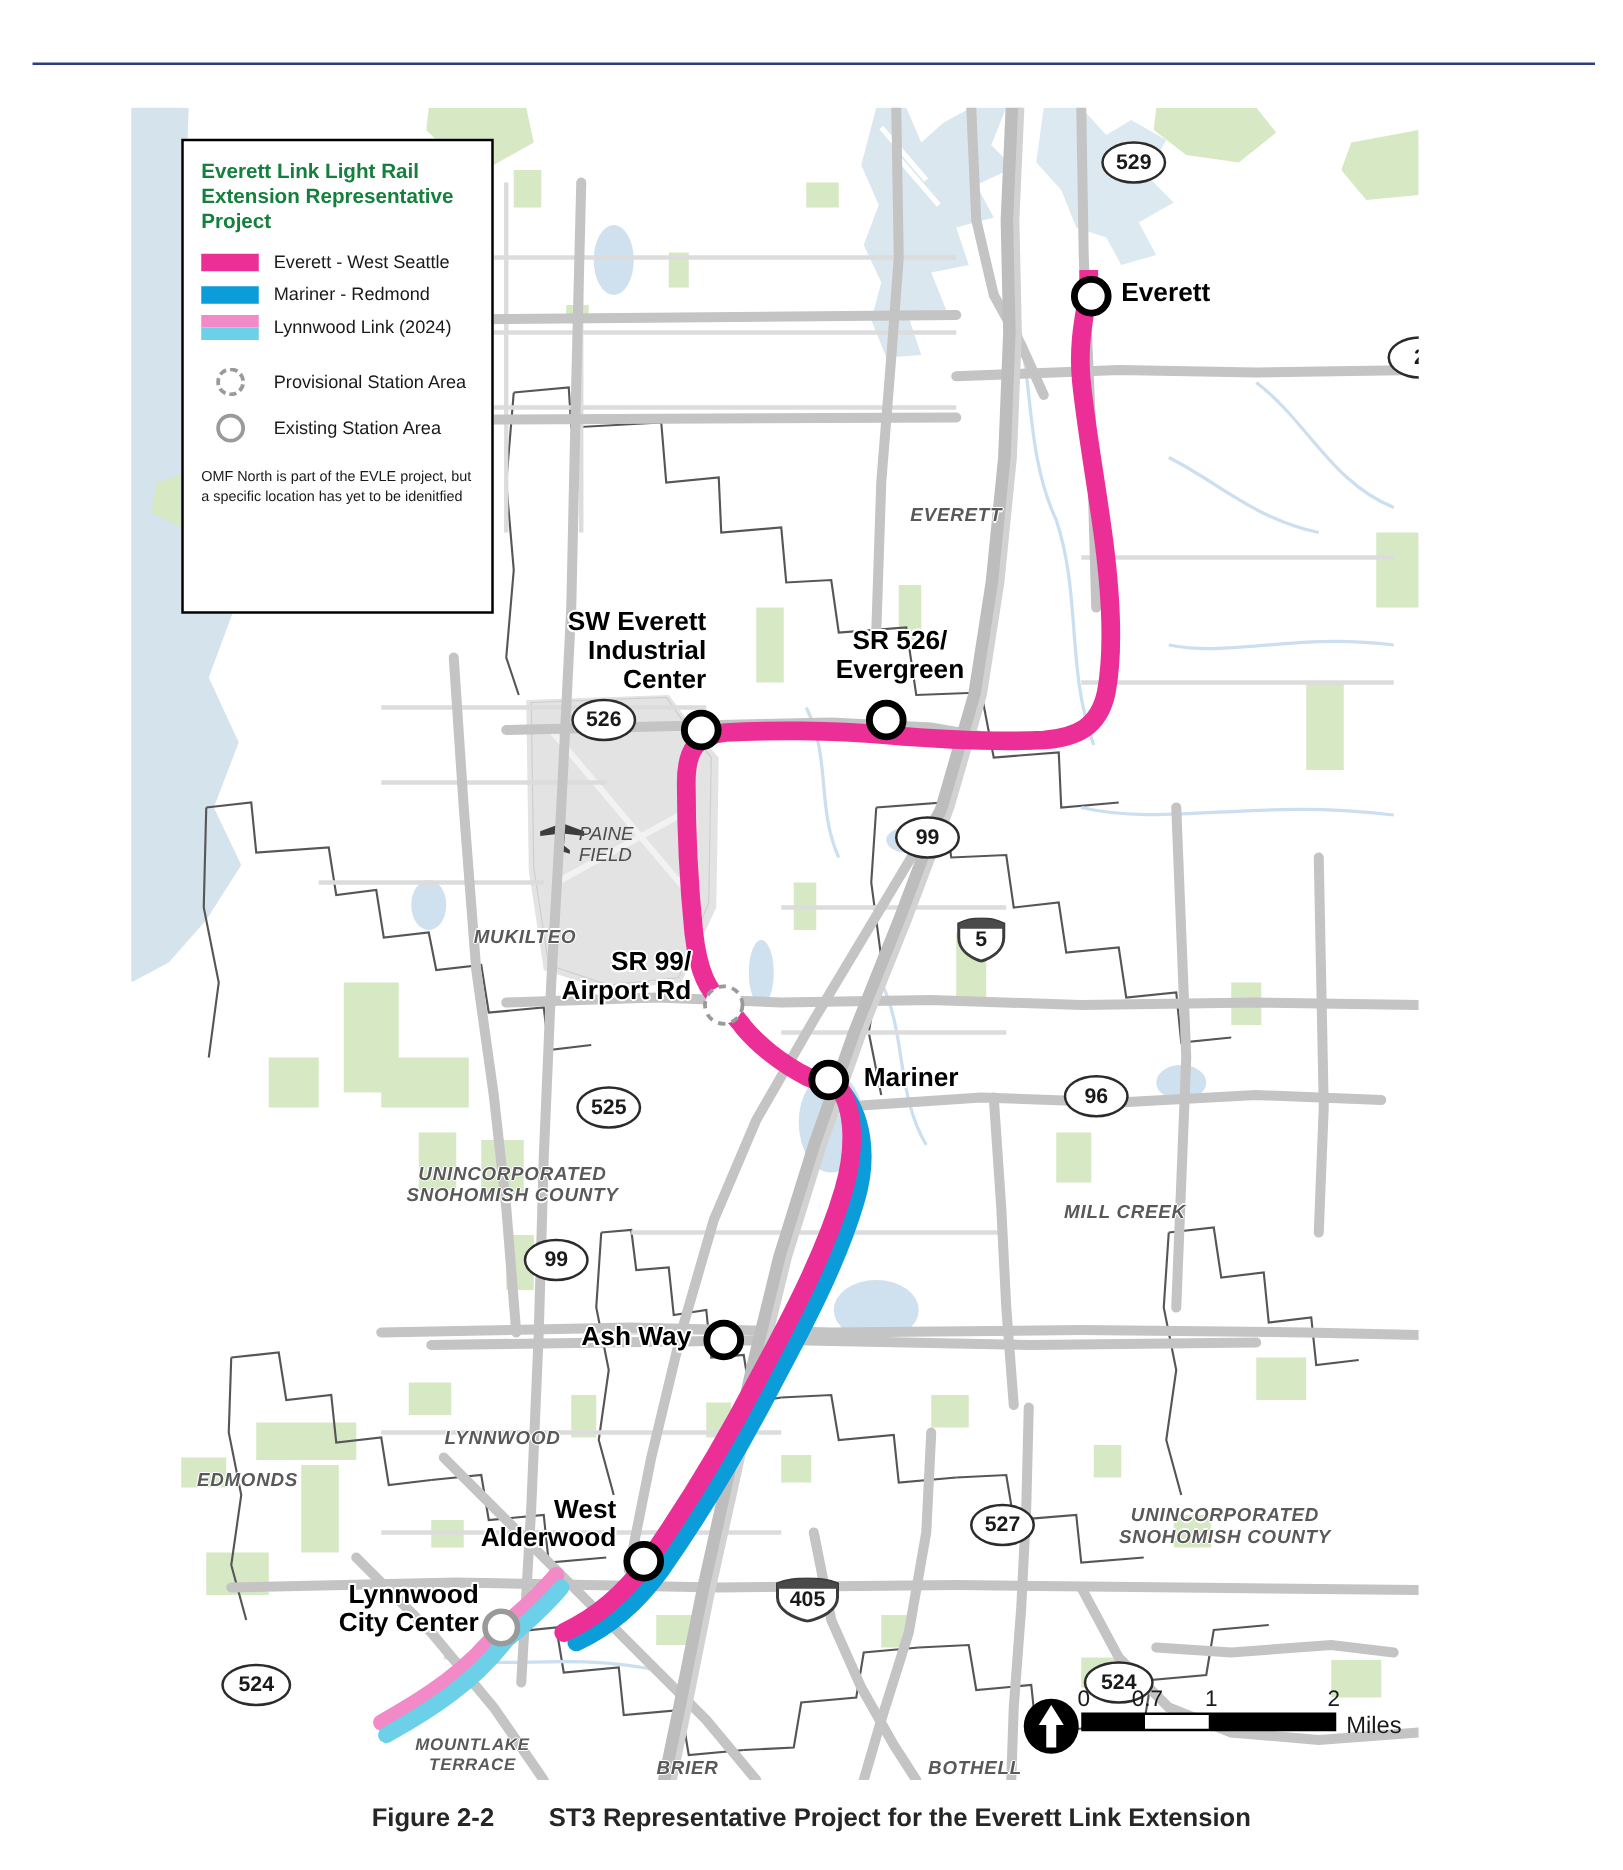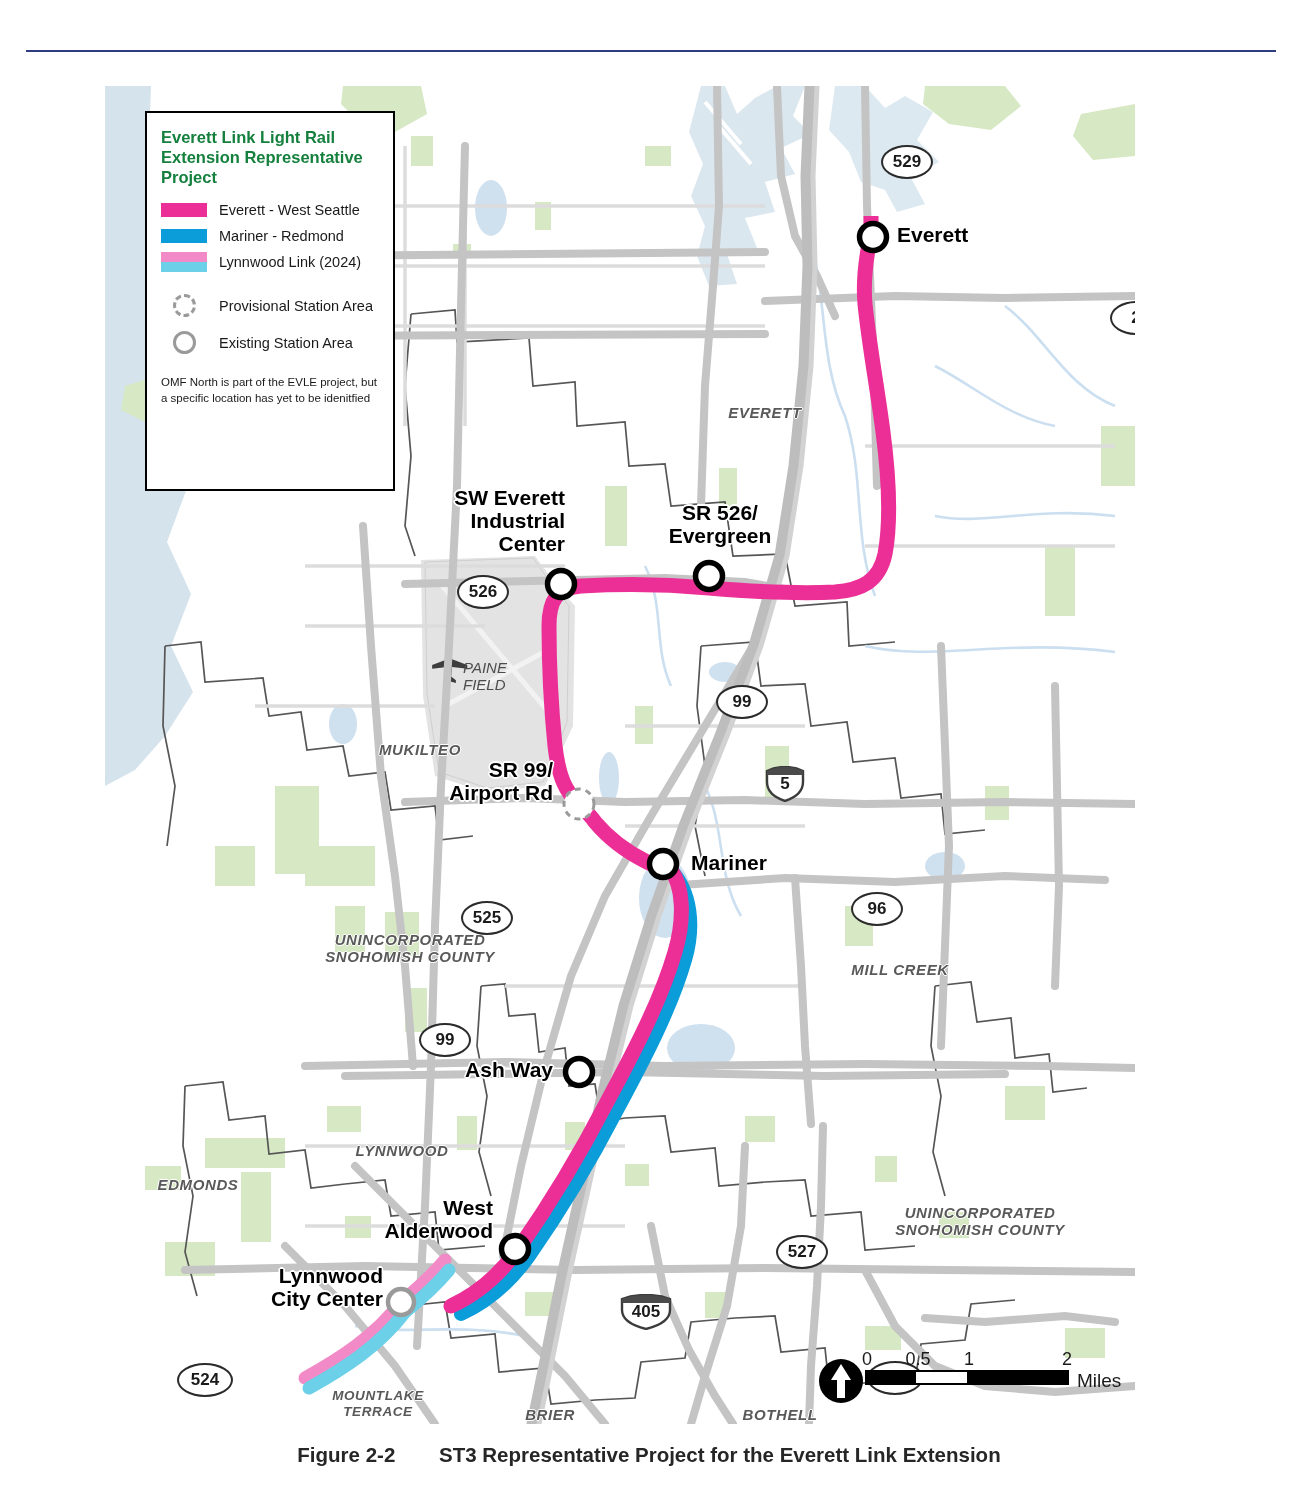--- a/index.html
+++ b/index.html
@@ -106,21 +106,20 @@
     font-size: 15px; font-style: italic; font-weight: normal;
     color:#4d4d4d; line-height:1.15; white-space: pre-line;
   }
 
   
   .shield {
     position: absolute; z-index: 25;
     display: flex; align-items: center; justify-content: center;
     font-weight: bold; color: #1a1a1a;
     background: #ffffff;
-    margin-top: 32px;
   }
   .shield.state {
     width: 48px; height: 30px; border: 2.2px solid #2b2b2b;
     border-radius: 50%; font-size: 17px;
   }
   .shield.state.wide { width: 52px; }
   .shield.interstate {
     width: 40px; height: 36px; font-size: 17px;
     border: none; background: transparent;
   }
@@ -511,21 +510,21 @@
 TERRACE</div>
     <div class="place-label" style="left:380px; top:1320px; width:130px;">BRIER</div>
     <div class="place-label" style="left:600px; top:1320px; width:150px;font-style:italic;">BOTHELL</div>
 
     <div class="shield state" style="left:776px; top:27px;">
       <span>529</span>
     </div>
     <div class="shield state" style="left:1005px; top:183px;">
       <span>2</span>
     </div>
-    <div class="shield state" style="left:352px; top:457px;justify-content:center;">
+    <div class="shield state" style="left:352px; top:473px;justify-content:center;">
       <span>526</span>
     </div>
     <div class="shield state" style="left:611px; top:567px;">
       <span>99</span>
     </div>
     <div class="shield interstate" style="left:660px; top:648px;">
       <svg class="is-bg" viewBox="0 0 40 36">
         <path d="M20,1 C27,1 34,3 38,5 L38,16 C38,26 29,32 20,35 C11,32 2,26 2,16 L2,5 C6,3 13,1 20,1 Z" fill="#ffffff" stroke="#3b3b3b" stroke-width="2.4"></path>
         <path d="M20,1 C27,1 34,3 38,5 L38,9 L2,9 L2,5 C6,3 13,1 20,1 Z" fill="#4a4a4a"></path>
       </svg>
@@ -560,21 +559,21 @@
     <div id="north-arrow">
       <svg viewBox="0 0 46 46" width="46" height="46">
         <circle cx="23" cy="23" r="22" fill="#000000"></circle>
         <path d="M23,6 L33,22 L27,22 L27,40 L19,40 L19,22 L13,22 Z" fill="#ffffff"></path>
       </svg>
     </div>
 
     <div id="scalebar">
       <div class="sb-ticks">
         <span style="left:2px">0</span>
-        <span style="left:53px">0.5</span>
+        <span style="left:53px">0.7</span>
         <span style="left:104px">1</span>
         <span style="left:202px">2</span>
       </div>
       <div class="sb-bar">
         <i style="left:51px; width:51px;"></i>
       </div>
       <div id="sb-miles">Miles</div>
     </div>
 
   </div>

